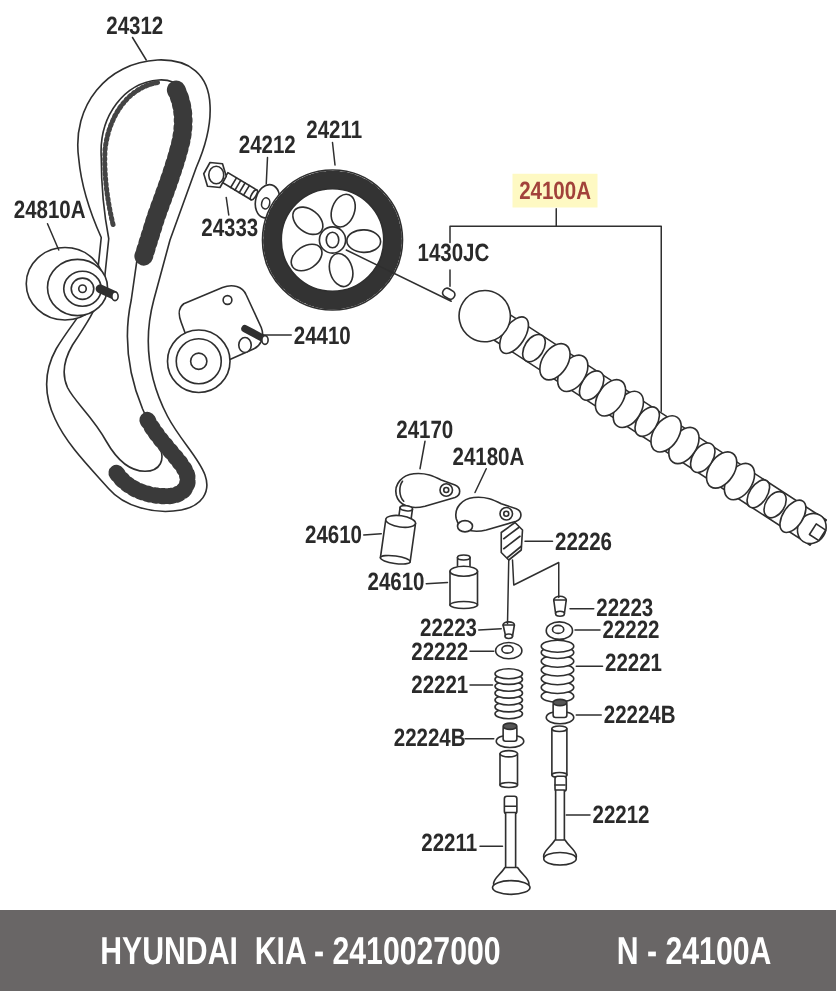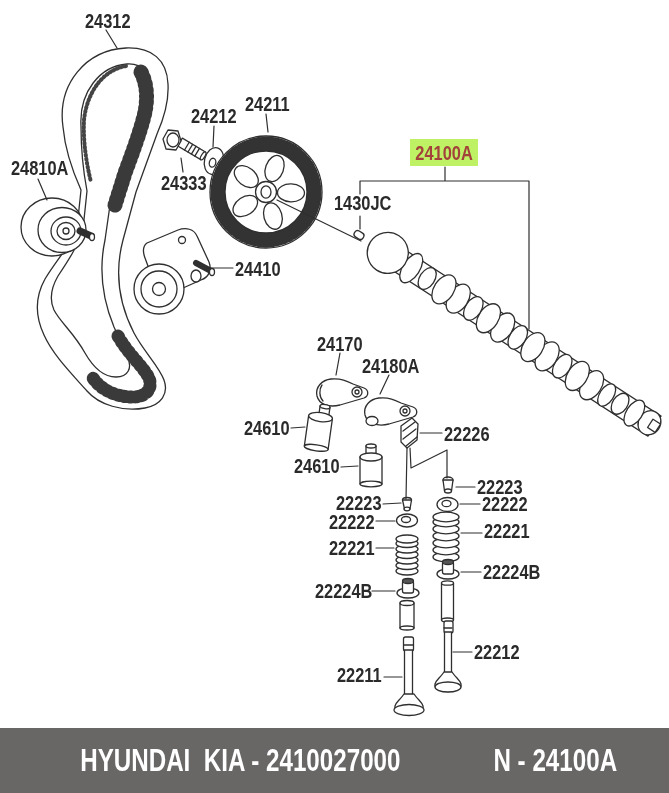--- a/index.html
+++ b/index.html
@@ -1,21 +1,21 @@
 <!DOCTYPE html>
 <html><head>
 <meta charset="utf-8">
 <style>
   html,body{margin:0;padding:0;background:#fff;}
   .stage{position:relative;width:669px;height:793px;background:#ffffff;overflow:hidden;
          font-family:"Liberation Sans",sans-serif;font-weight:bold;}
   .svg-layer{position:absolute;left:0;top:0;}
   .callout{position:absolute;font-size:20px;line-height:20px;color:#2a2a2a;white-space:pre;
            transform:scaleX(0.82);transform-origin:0 0;letter-spacing:0;}
-  .callout.hl{transform:none;background:#bef264;color:#a2423a;width:68px;height:27px;
+  .callout.hl{transform:none;background:#fef9c3;color:#a2423a;width:68px;height:27px;
               display:flex;align-items:center;justify-content:center;}
   .callout.hl span{transform:scaleX(0.82);transform-origin:50% 50%;display:inline-block;}
   .footer{position:absolute;left:0;top:728px;width:669px;height:65px;background:#696666;
           display:flex;align-items:center;justify-content:center;gap:30px;}
   .footer span{color:#ffffff;font-size:31px;white-space:pre;display:inline-block;
                transform:scaleX(0.78);transform-origin:50% 50%;}
 </style>
 </head>
 <body>
 

